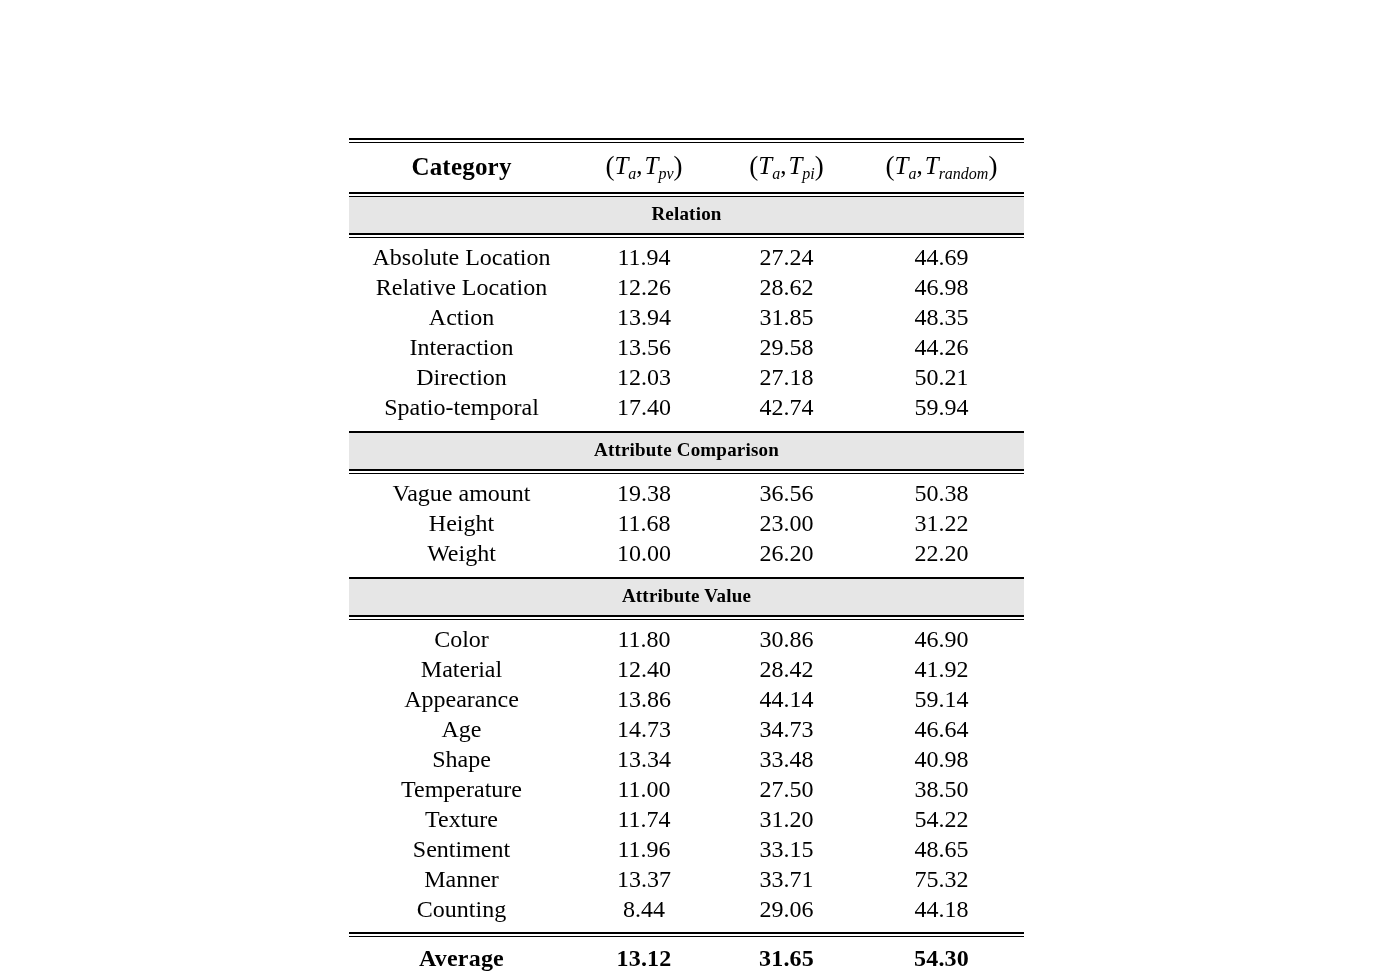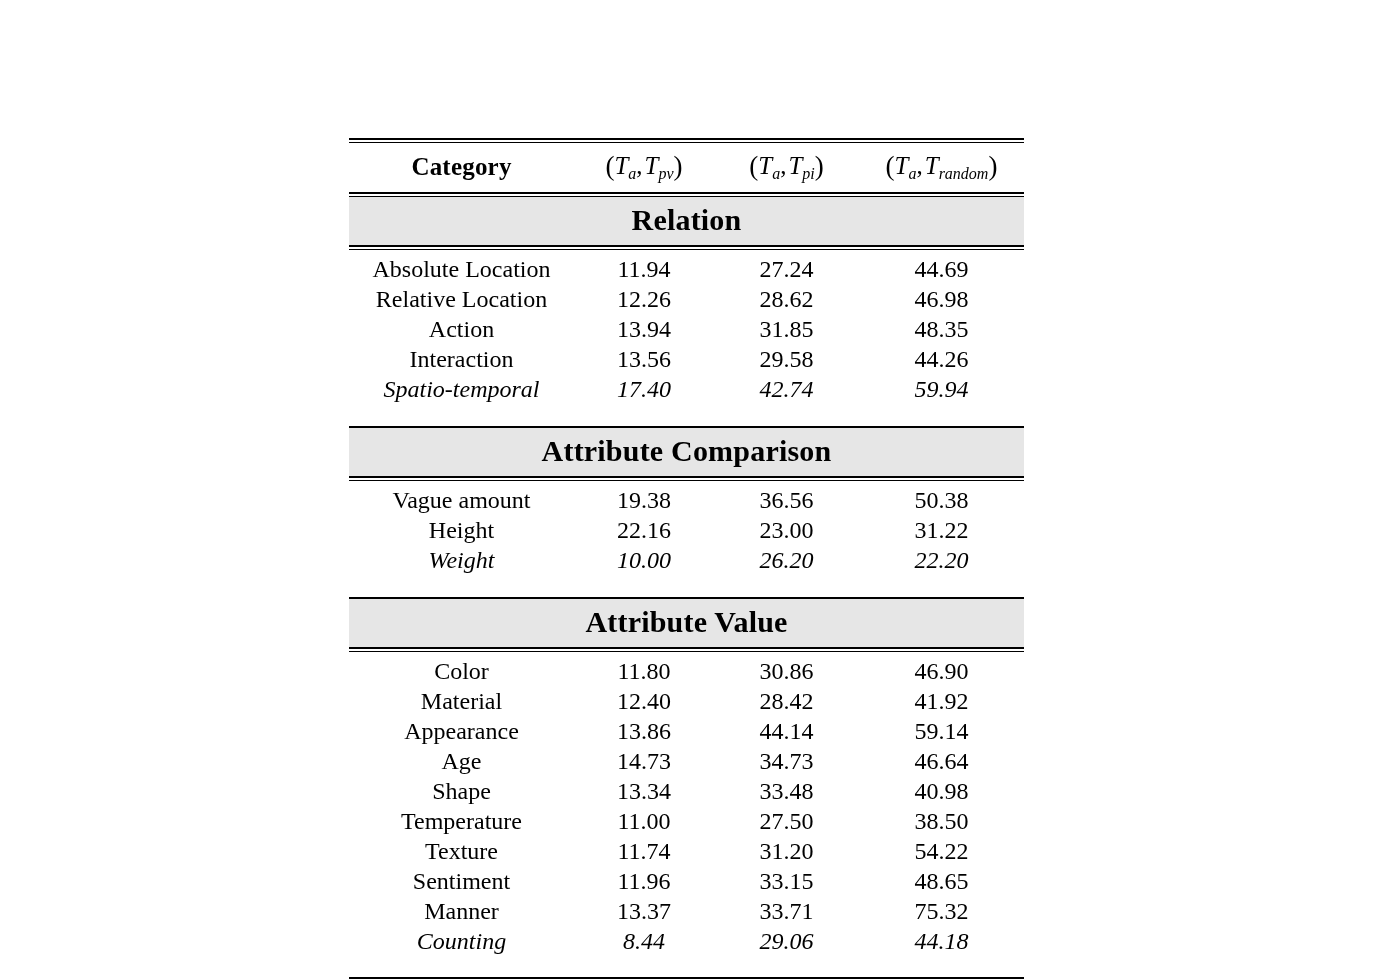--- a/index.html
+++ b/index.html
@@ -112,38 +112,37 @@
     font-style: normal;
     font-size: 25px;
     margin-right: 2px;
   }
 
   
   tr.section-row td {
     background: #e6e6e6;
     text-align: center;
     font-weight: bold;
-    font-size: 30px;
+    font-size: 19px;
     padding: 6px 0 8px 0;
     letter-spacing: 0.2px;
   }
 
   
   tr.data-row td {
     text-align: center;
     font-size: 24px;
     padding: 1px 0 1px 0;
     line-height: 28px;
   }
   tr.data-row.first-in-block td {
     padding-top: 5px;
   }
   tr.data-row.last-in-block td {
-    padding-bottom: 22px;
-    font-style: italic;
+    padding-bottom: 9px;
   }
 
   
   tr.avg-row td {
     text-align: center;
     font-size: 24px;
     font-weight: bold;
     padding: 7px 0 8px 0;
     line-height: 28px;
     letter-spacing: 0.2px;
@@ -220,20 +219,26 @@
           <td>13.94</td>
           <td>31.85</td>
           <td>48.35</td>
         </tr>
         <tr class="data-row">
           <td>Interaction</td>
           <td>13.56</td>
           <td>29.58</td>
           <td>44.26</td>
         </tr>
+        <tr class="data-row">
+          <td>Direction</td>
+          <td>12.03</td>
+          <td>27.18</td>
+          <td>50.21</td>
+        </tr>
         <tr class="data-row last-in-block">
           <td>Spatio-temporal</td>
           <td>17.40</td>
           <td>42.74</td>
           <td>59.94</td>
         </tr>
 
         <tr>
           <td class="rule-single" colspan="4">
             <div class="bar"></div>
@@ -252,21 +257,21 @@
         </tr>
 
         <tr class="data-row first-in-block">
           <td>Vague amount</td>
           <td>19.38</td>
           <td>36.56</td>
           <td>50.38</td>
         </tr>
         <tr class="data-row">
           <td>Height</td>
-          <td>22.16</td>
+          <td>11.68</td>
           <td>23.00</td>
           <td>31.22</td>
         </tr>
         <tr class="data-row last-in-block">
           <td>Weight</td>
           <td>10.00</td>
           <td>26.20</td>
           <td>22.20</td>
         </tr>
 

